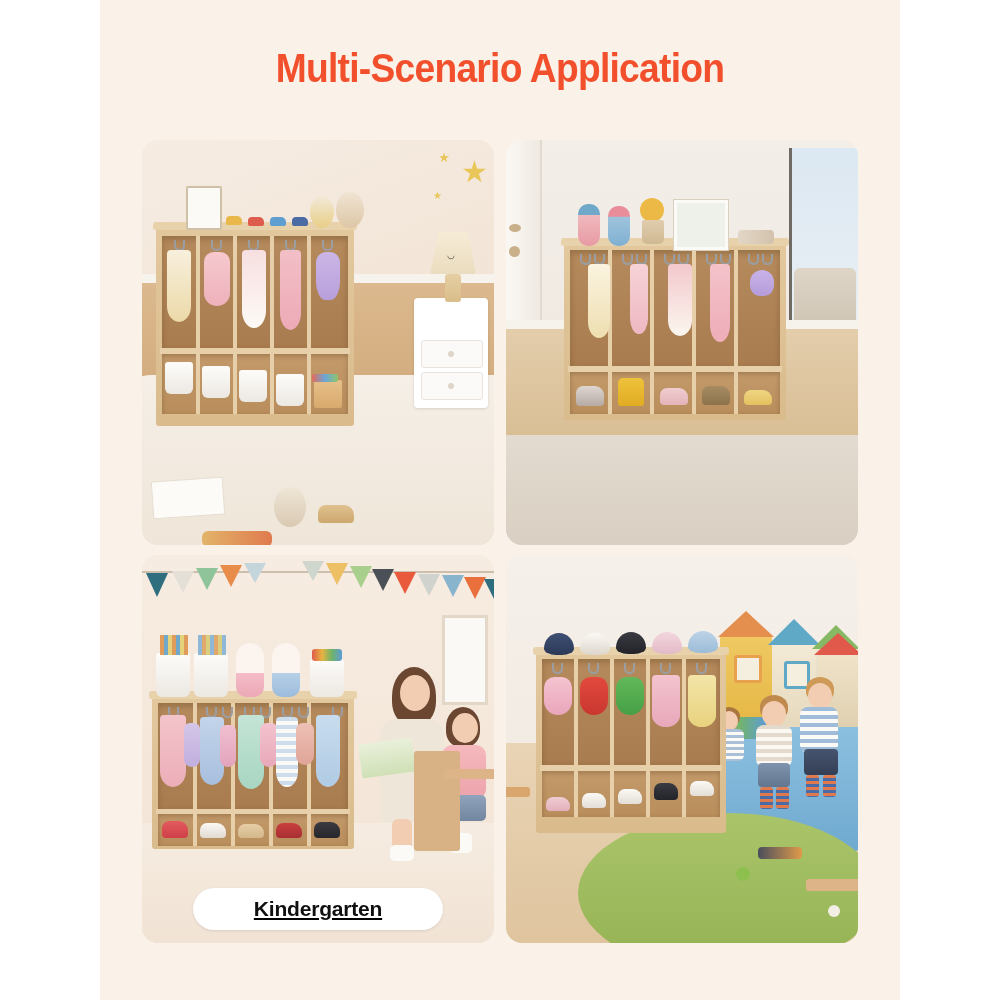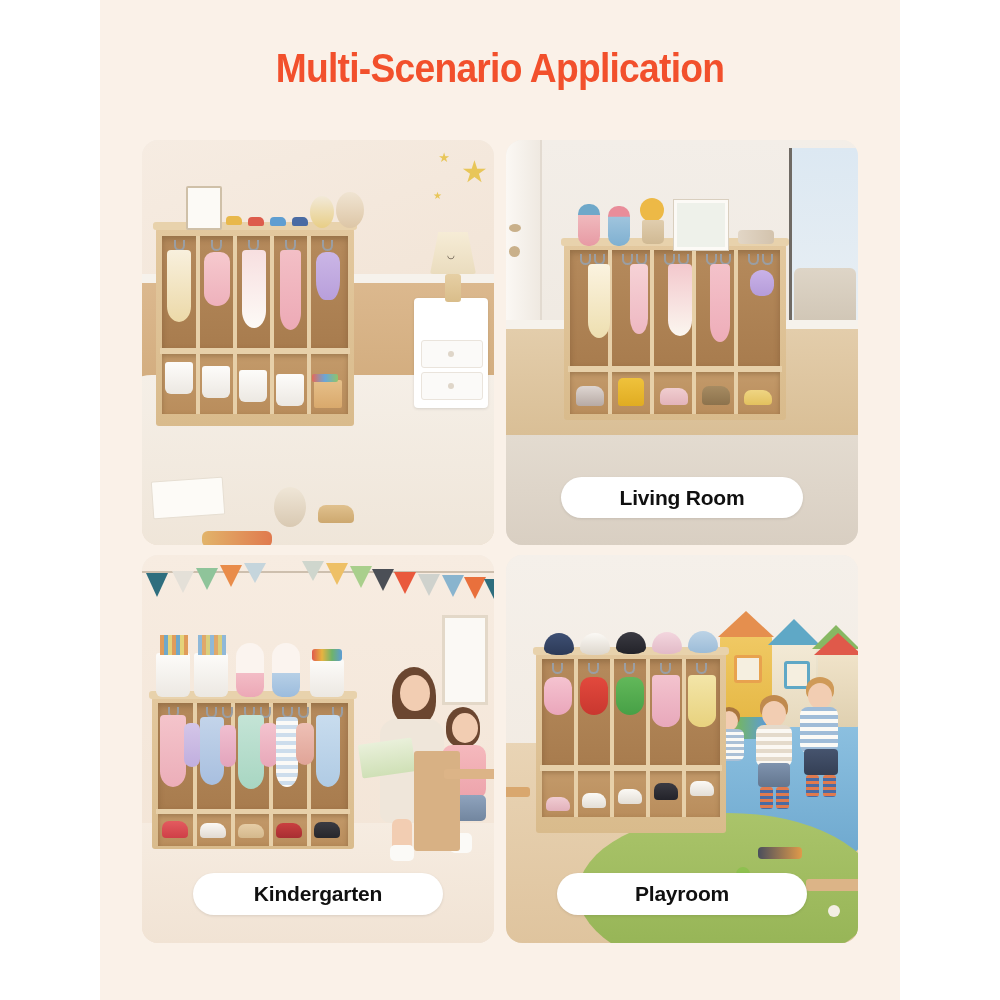--- a/index.html
+++ b/index.html
@@ -69,21 +69,21 @@
     position:absolute;left:50%;transform:translateX(-50%);
     background:#ffffff;border-radius:999px;
     display:flex;align-items:center;justify-content:center;
     box-shadow:0 1px 3px rgba(0,0,0,.10);
   }
   .pill-text{
     font-size:21px;font-weight:bold;color:#101010;
     font-family:"Liberation Sans", sans-serif;white-space:nowrap;letter-spacing:-0.2px;
   }
   .pill-r1{width:242px;height:41px;bottom:27px;}
-  .pill-r2{width:250px;height:42px;bottom:28px;}
+  .pill-r2{width:250px;height:42px;bottom:13px;text-decoration:underline;}
 
   
   .c1-wall{background:linear-gradient(160deg,#f6ece2 0%,#f2e4d6 55%,#eddcc9 100%);}
   .c1-floor{height:150px;bottom:118px;background:linear-gradient(180deg,#dcb98f,#cfa878);}
   .c1-rug{position:absolute;left:-30px;bottom:-10px;width:420px;height:180px;background:linear-gradient(180deg,#f5efe7,#efe5d8);border-radius:40px;}
   .star{position:absolute;color:#e8c659;}
   .lamp-shade{position:absolute;background:linear-gradient(180deg,#f6ecd6,#eadcbe);border-radius:6px 6px 3px 3px;clip-path:polygon(18% 0,82% 0,100% 100%,0 100%);}
   .stand{position:absolute;background:#ffffff;border-radius:4px;box-shadow:0 1px 3px rgba(0,0,0,.12);}
   .drawer{position:absolute;background:#fbfaf8;border:1px solid #eae4dc;border-radius:3px;}
   .knob{position:absolute;width:6px;height:6px;border-radius:50%;background:#dfd6c9;}
@@ -246,23 +246,20 @@
           <div class="shoe" style="left:138px;top:142px;width:28px;height:19px;background:linear-gradient(180deg,#a68b62,#8c724c);"></div>
           <div class="shoe" style="left:180px;top:146px;width:28px;height:15px;background:linear-gradient(180deg,#efd583,#e3c15e);"></div>
 
           <div class="round" style="position:absolute;left:14px;top:-40px;width:22px;height:42px;background:linear-gradient(180deg,#6fa8c9 0%,#6fa8c9 26%,#f0b9bd 27%,#e79aa4 100%);border-radius:10px;"></div>
           <div class="round" style="position:absolute;left:44px;top:-38px;width:22px;height:40px;background:linear-gradient(180deg,#e98d9a 0%,#e98d9a 26%,#9fc4dd 27%,#7fb0d1 100%);border-radius:10px;"></div>
           <div class="round" style="position:absolute;left:76px;top:-46px;width:24px;height:24px;background:#edb946;"></div>
           <div style="position:absolute;left:78px;top:-24px;width:22px;height:24px;background:linear-gradient(180deg,#e0cdae,#d0b993);border-radius:2px 2px 5px 5px;"></div>
           <div style="position:absolute;left:110px;top:-44px;width:48px;height:44px;background:#eef1ea;border:3px solid #fcfaf6;box-shadow:0 0 0 1px #d9cfbf;"></div>
           <div style="position:absolute;left:174px;top:-14px;width:36px;height:14px;background:linear-gradient(90deg,#e2d6c6,#d3c3ad);border-radius:4px;"></div>
         </div>
-      </div>
-      <div class="pill pill-r1">
-        <span class="pill-text">Living Room</span>
       </div>
     </div>
 
     <div class="card">
       <div class="scene">
         <div class="wall c3-wall"></div>
         <div class="flagline"></div>
         <div class="flag" style="left:4px;top:18px;border-top:24px solid #2e6e7e;"></div>
         <div class="flag" style="left:30px;top:16px;border-top:22px solid #e4e0d8;"></div>
         <div class="flag" style="left:54px;top:13px;border-top:22px solid #8fc49a;"></div>
@@ -434,19 +431,16 @@
           <div class="cap" style="left:116px;top:-21px;width:30px;height:22px;background:linear-gradient(180deg,#f3d6de,#e2bac7);"></div>
           <div class="cap" style="left:152px;top:-22px;width:30px;height:22px;background:linear-gradient(180deg,#bcd3e6,#9cbcd8);"></div>
         </div>
 
         <div style="position:absolute;left:-6px;top:232px;width:30px;height:10px;background:#d9a76e;border-radius:3px;"></div>
         <div style="position:absolute;right:-8px;bottom:52px;width:60px;height:12px;background:#dcb487;border-radius:3px;"></div>
         <div class="round" style="position:absolute;right:108px;bottom:62px;width:14px;height:14px;background:#8ec04f;"></div>
         <div class="round" style="position:absolute;right:18px;bottom:26px;width:12px;height:12px;background:#f3eee4;"></div>
         <div style="position:absolute;right:56px;bottom:84px;width:44px;height:12px;background:linear-gradient(90deg,#4a4f5c,#e09a4a);border-radius:4px;"></div>
       </div>
-      <div class="pill pill-r2">
-        <span class="pill-text">Playroom</span>
-      </div>
     </div>
 
   </div>
 </div>
 
 </body></html>

